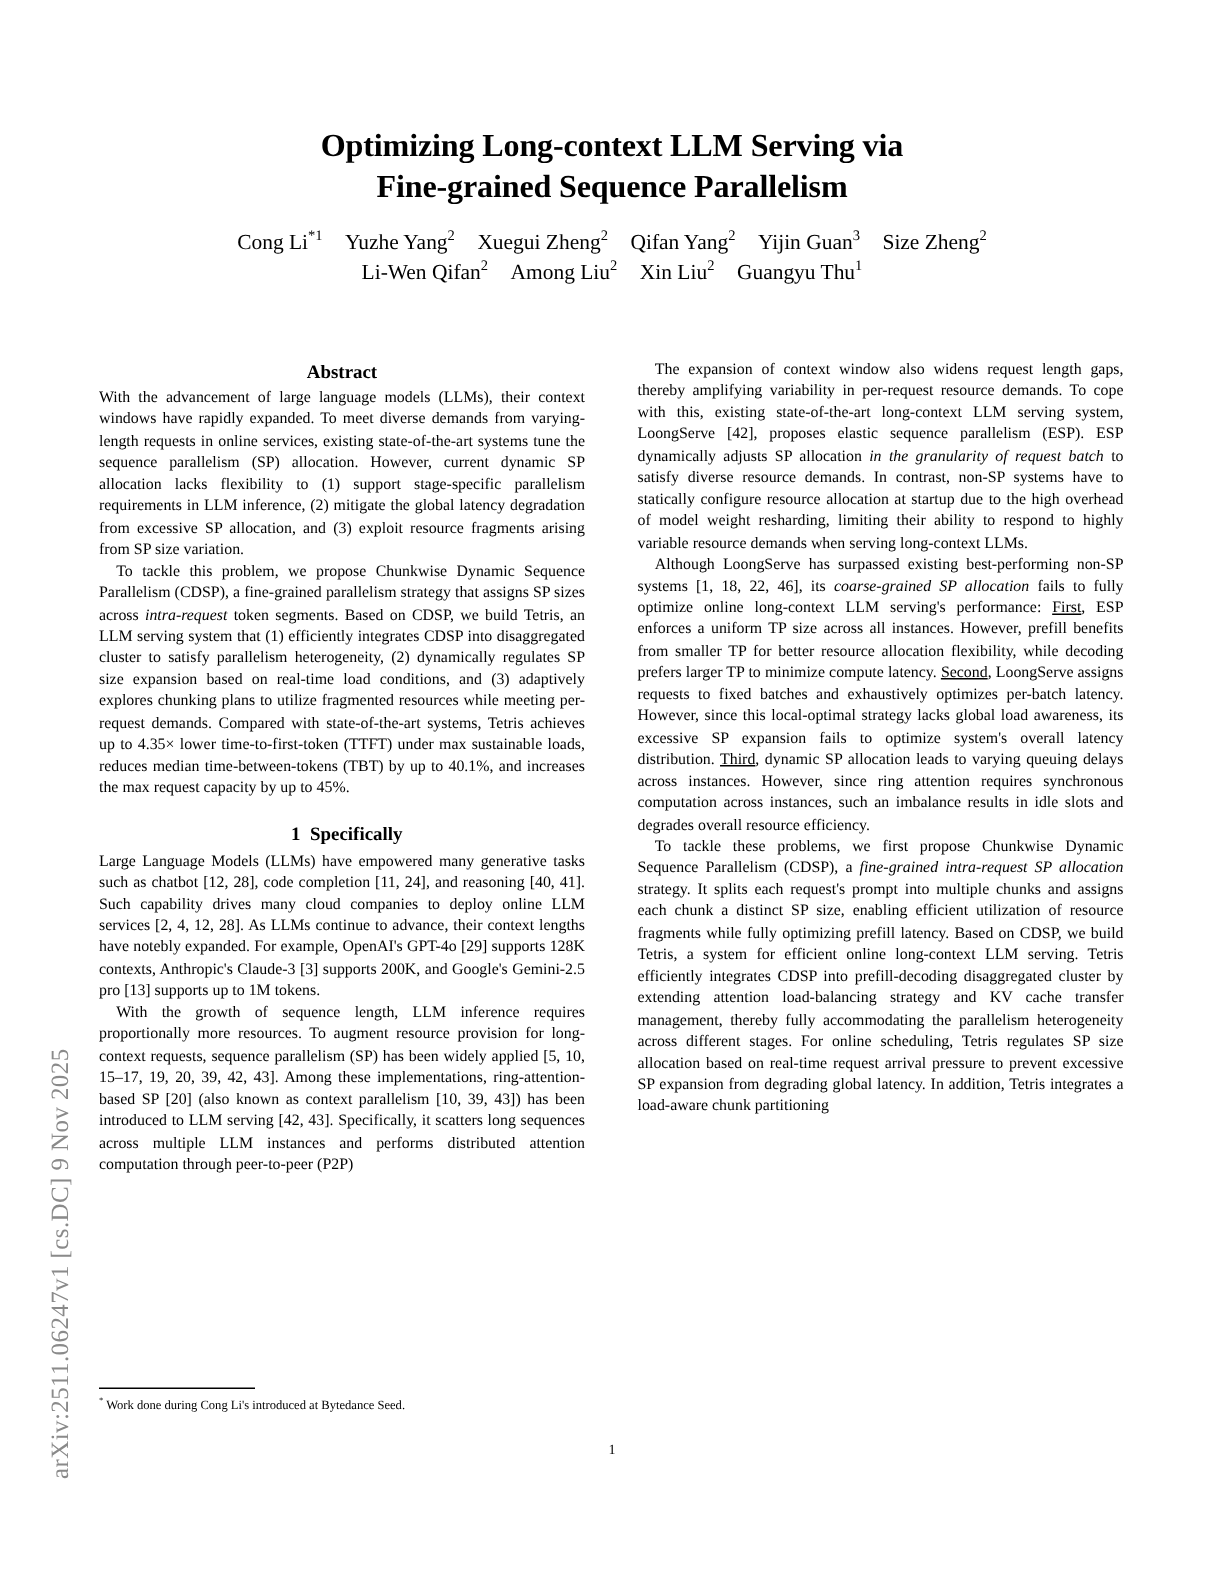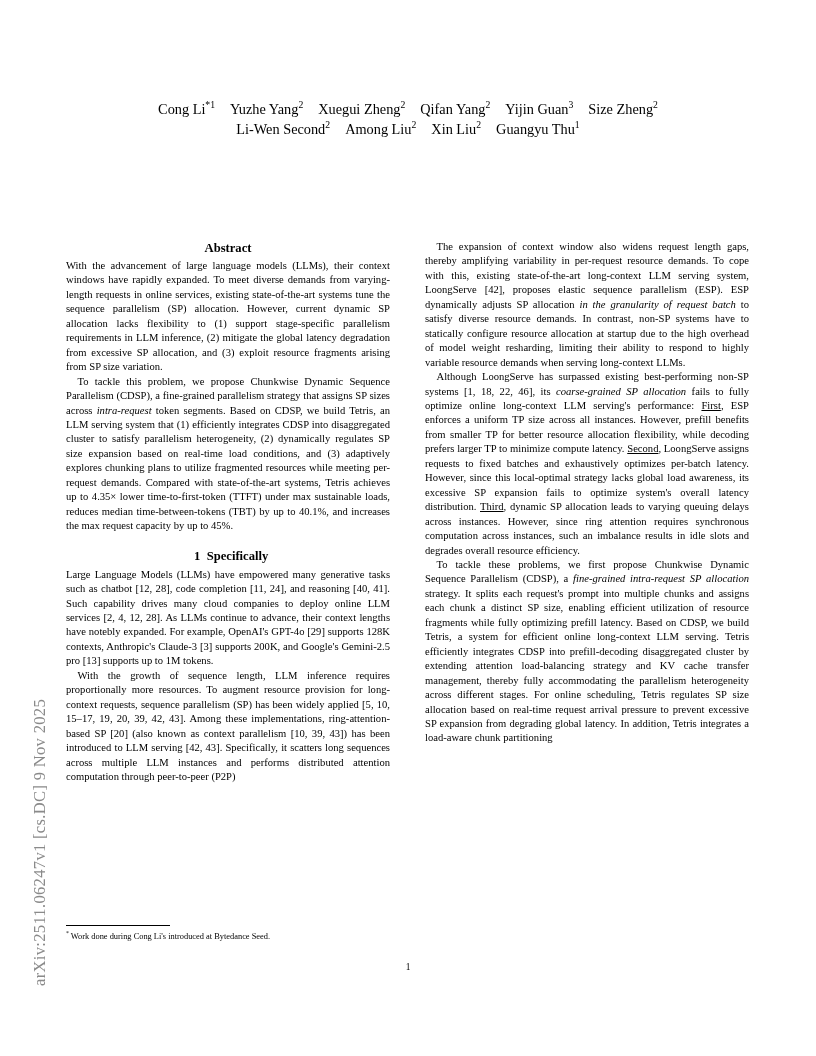--- a/index.html
+++ b/index.html
@@ -155,28 +155,30 @@
 <body>
 
 <div id="arxiv-stamp">
   <div class="stamp-text">arXiv:2511.06247v1  [cs.DC]  9 Nov 2025</div>
 </div>
 
 <div id="page">
 
   <div id="title-block">
     <div id="paper-title">
+      <span class="tline">Optimizing Long-context LLM Serving via</span>
+      <span class="tline">Fine-grained Sequence Parallelism</span>
     </div>
 
     <div id="authors">
       <span class="arow">
         <span class="author"><span>Cong Li</span><sup>*1</sup></span><span class="author"><span>Yuzhe Yang</span><sup>2</sup></span><span class="author"><span>Xuegui Zheng</span><sup>2</sup></span><span class="author"><span>Qifan Yang</span><sup>2</sup></span><span class="author"><span>Yijin Guan</span><sup>3</sup></span><span class="author"><span>Size Zheng</span><sup>2</sup></span>
       </span>
       <span class="arow">
-        <span class="author"><span>Li-Wen Second</span><sup>2</sup></span><span class="author"><span>Among Liu</span><sup>2</sup></span><span class="author"><span>Xin Liu</span><sup>2</sup></span><span class="author"><span>Guangyu Thu</span><sup>1</sup></span>
+        <span class="author"><span>Li-Wen Qifan</span><sup>2</sup></span><span class="author"><span>Among Liu</span><sup>2</sup></span><span class="author"><span>Xin Liu</span><sup>2</sup></span><span class="author"><span>Guangyu Thu</span><sup>1</sup></span>
       </span>
     </div>
 
   </div>
 
   <div class="column" id="col-left">
 
     <div class="sec-heading abstract-h">Abstract</div>
 
     <p class="para">With the advancement of large language models (LLMs), their context windows have rapidly expanded. To meet diverse demands from varying-length requests in online services, existing state-of-the-art systems tune the sequence parallelism (SP) allocation. However, current dynamic SP allocation lacks flexibility to (1) support stage-specific parallelism requirements in LLM inference, (2) mitigate the global latency degradation from excessive SP allocation, and (3) exploit resource fragments arising from SP size variation.</p>

